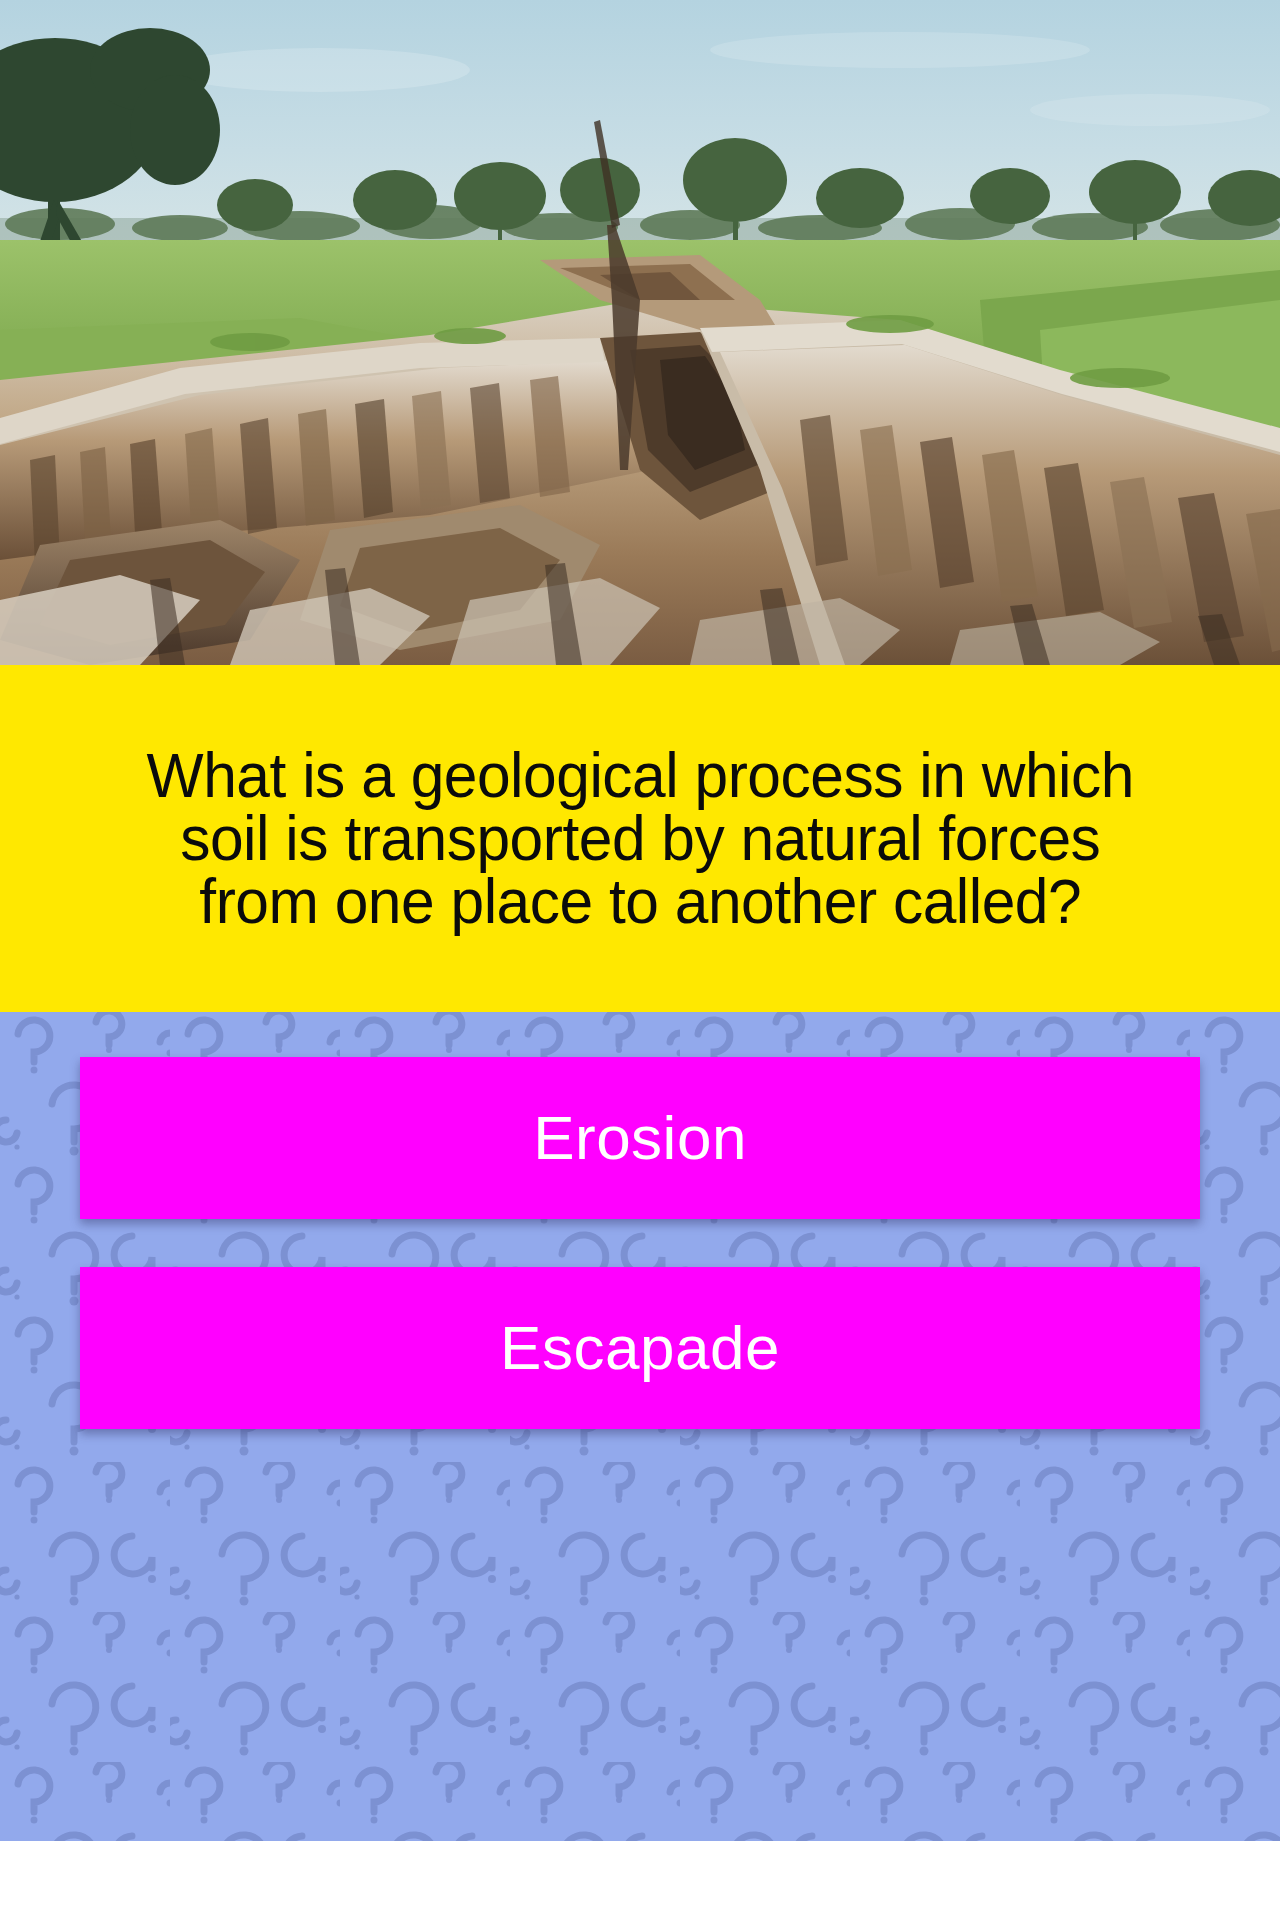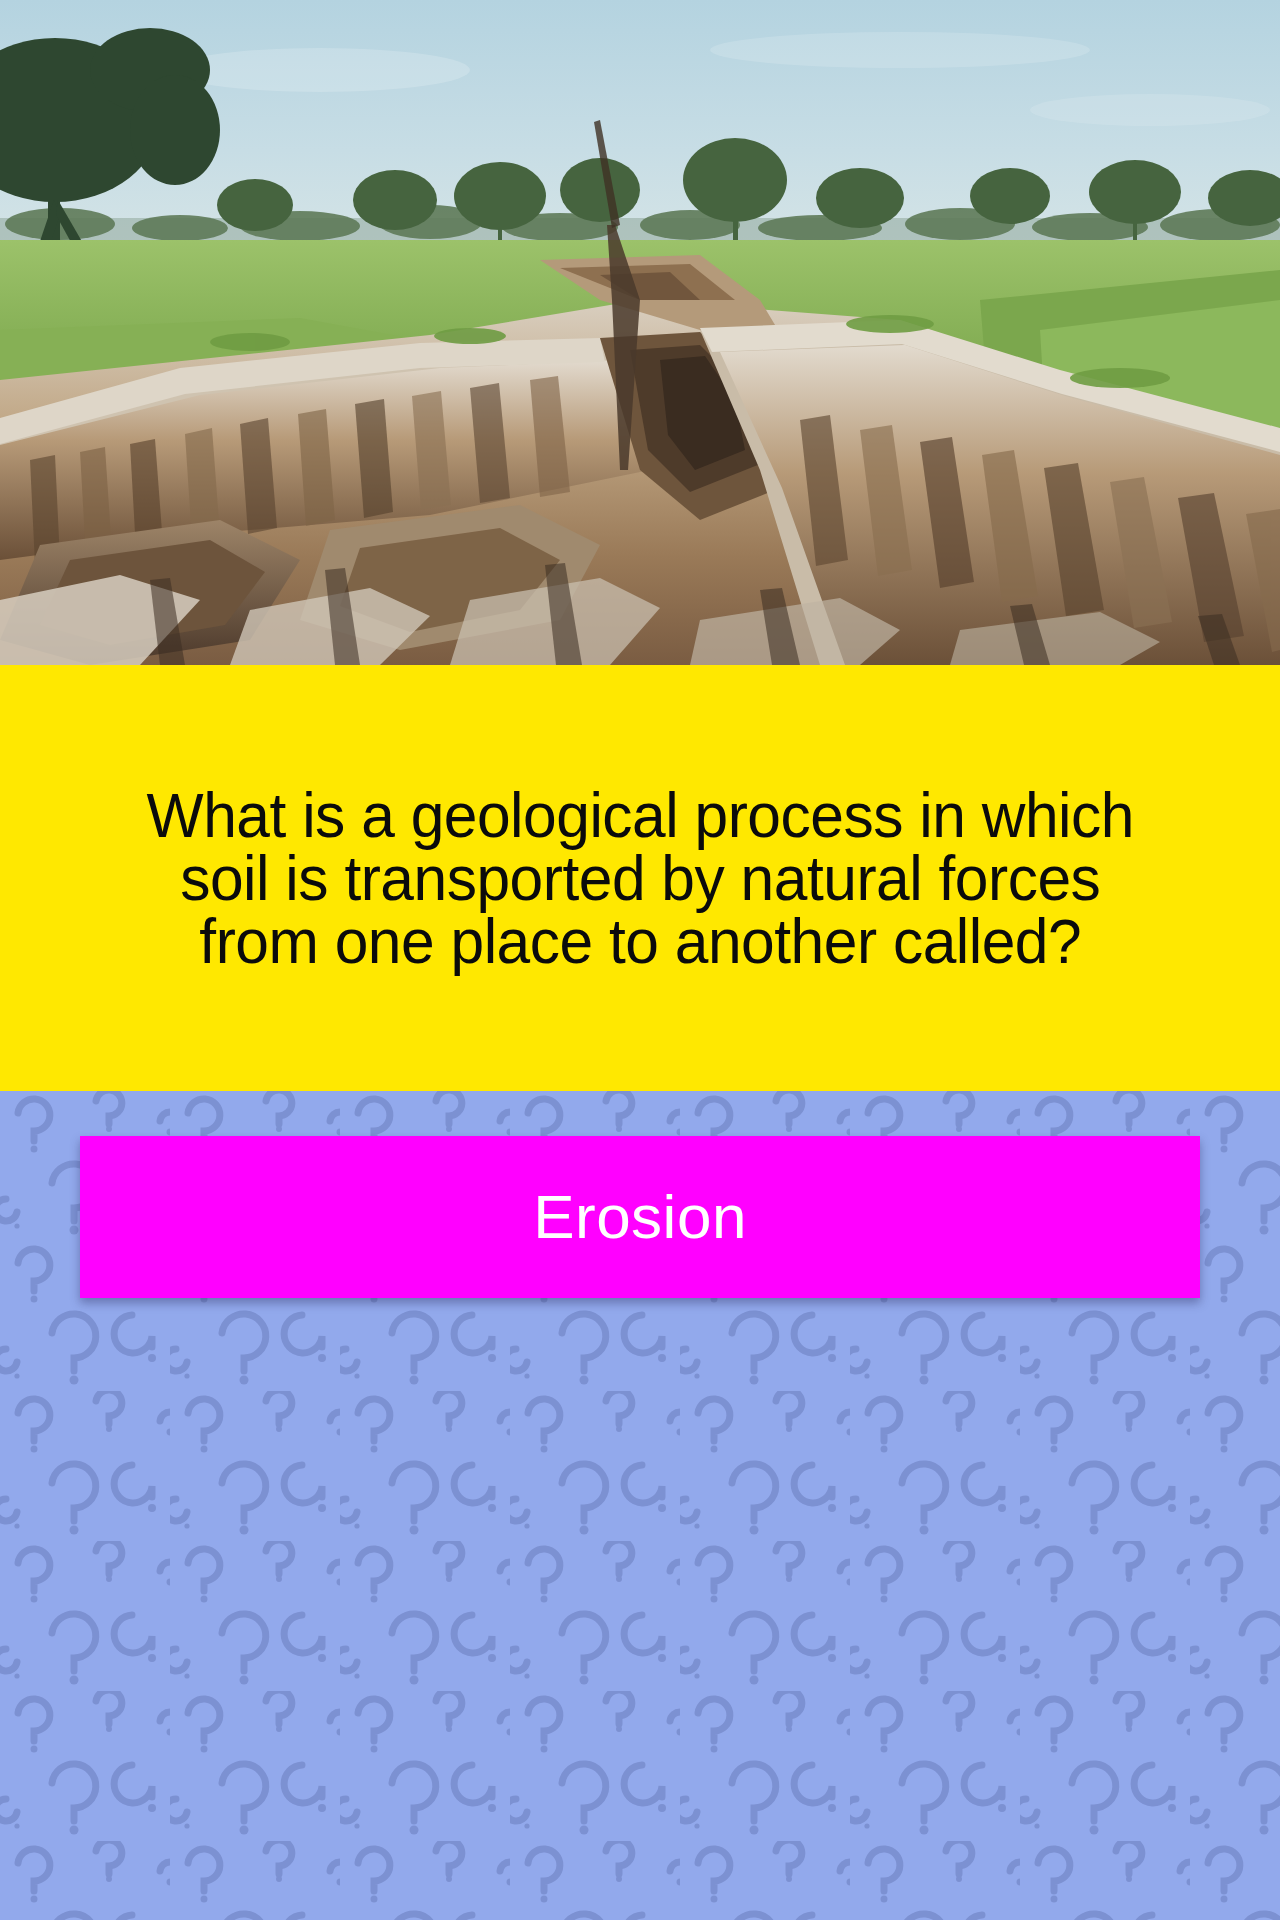--- a/index.html
+++ b/index.html
@@ -28,21 +28,21 @@
     width: 1280px;
     height: 665px;
     overflow: hidden;
     background: #b9d2dd;
   }
   #photo svg { display: block; width: 1280px; height: 665px; }
 
   
   #question-band {
     width: 1280px;
-    height: 426px;
+    height: 347px;
     background: #FFE800;
     display: flex;
     align-items: center;
     justify-content: center;
     box-sizing: border-box;
     padding: 0 48px;
   }
   #question-text {
     font-family: "Liberation Sans Narrow", "Liberation Sans", sans-serif;
     font-size: 63px;
@@ -293,16 +293,19 @@
     </svg>
 
     <div id="answers-list">
 
       <button class="answer-button">
         <span class="answer-label">Erosion</span>
       </button>
 
 
 
+      <button class="answer-button">
+        <span class="answer-label">Escapade</span>
+      </button>
 
     </div>
   </div>
 </div>
 
 </body></html>

